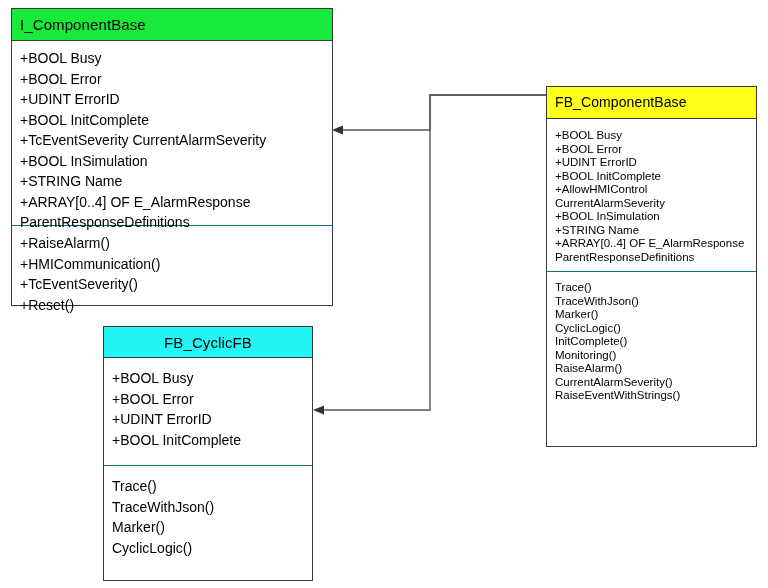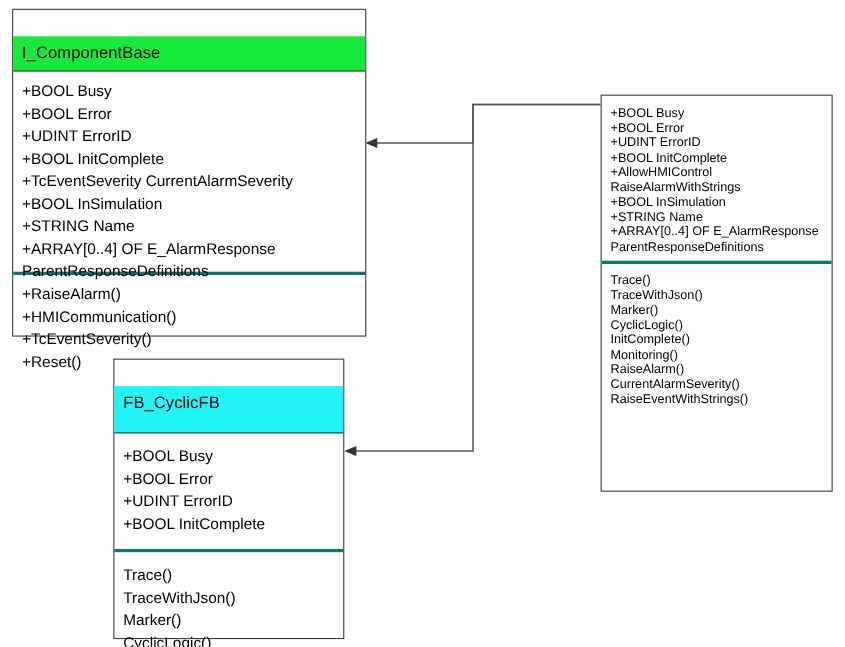--- a/index.html
+++ b/index.html
@@ -32,28 +32,27 @@
   .uml-header {
     box-sizing: border-box;
     border-bottom: 1px solid #3a3a3a;
     padding: 6px 8px 5px 8px;
     font-size: 15px;
     line-height: 19px;
     font-weight: normal;
     letter-spacing: 0.1px;
     white-space: nowrap;
     overflow: hidden;
-    margin-top: 24px;
   }
   .uml-compartment {
     box-sizing: border-box;
     padding: 7px 8px 7px 8px;
   }
   .uml-compartment.divided {
-    border-bottom: 3px solid #0f766e;
+    border-bottom: 1px solid #0f766e;
   }
   .uml-line {
     white-space: pre;
     overflow: hidden;
   }
 
   
   #class-i-componentbase {
     left: 11px;
     top: 8px;
@@ -100,22 +99,23 @@
 
   
   #class-fb-cyclicfb {
     left: 103px;
     top: 326px;
     width: 210px;
     height: 255px;
   }
   #class-fb-cyclicfb .uml-header {
     background: #22f5f5;
-    height: 43px;
+    height: 31px;
     font-size: 15px;
+    text-align: center;
   }
   #class-fb-cyclicfb .uml-compartment.attributes {
     height: 108px;
     padding-top: 10px;
   }
   #class-fb-cyclicfb .uml-line {
     font-size: 14px;
     line-height: 20.5px;
   }
   #class-fb-cyclicfb .uml-compartment.operations {
@@ -189,27 +189,28 @@
     </div>
     <div class="uml-compartment operations">
       <div class="uml-line">+RaiseAlarm()</div>
       <div class="uml-line">+HMICommunication()</div>
       <div class="uml-line">+TcEventSeverity()</div>
       <div class="uml-line">+Reset()</div>
     </div>
   </div>
 
   <div class="uml-class" id="class-fb-componentbase">
+    <div class="uml-header" style="background: rgb(255, 255, 26);">FB_ComponentBase</div>
     <div class="uml-compartment attributes divided">
       <div class="uml-line">+BOOL Busy</div>
       <div class="uml-line">+BOOL Error</div>
       <div class="uml-line">+UDINT ErrorID</div>
       <div class="uml-line">+BOOL InitComplete</div>
       <div class="uml-line">+AllowHMIControl</div>
-      <div class="uml-line">RaiseAlarmWithStrings</div>
+      <div class="uml-line">CurrentAlarmSeverity</div>
       <div class="uml-line">+BOOL InSimulation</div>
       <div class="uml-line">+STRING Name</div>
       <div class="uml-line">+ARRAY[0..4] OF E_AlarmResponse</div>
       <div class="uml-line">ParentResponseDefinitions</div>
     </div>
     <div class="uml-compartment operations">
       <div class="uml-line">Trace()</div>
       <div class="uml-line">TraceWithJson()</div>
       <div class="uml-line">Marker()</div>
       <div class="uml-line">CyclicLogic()</div>

